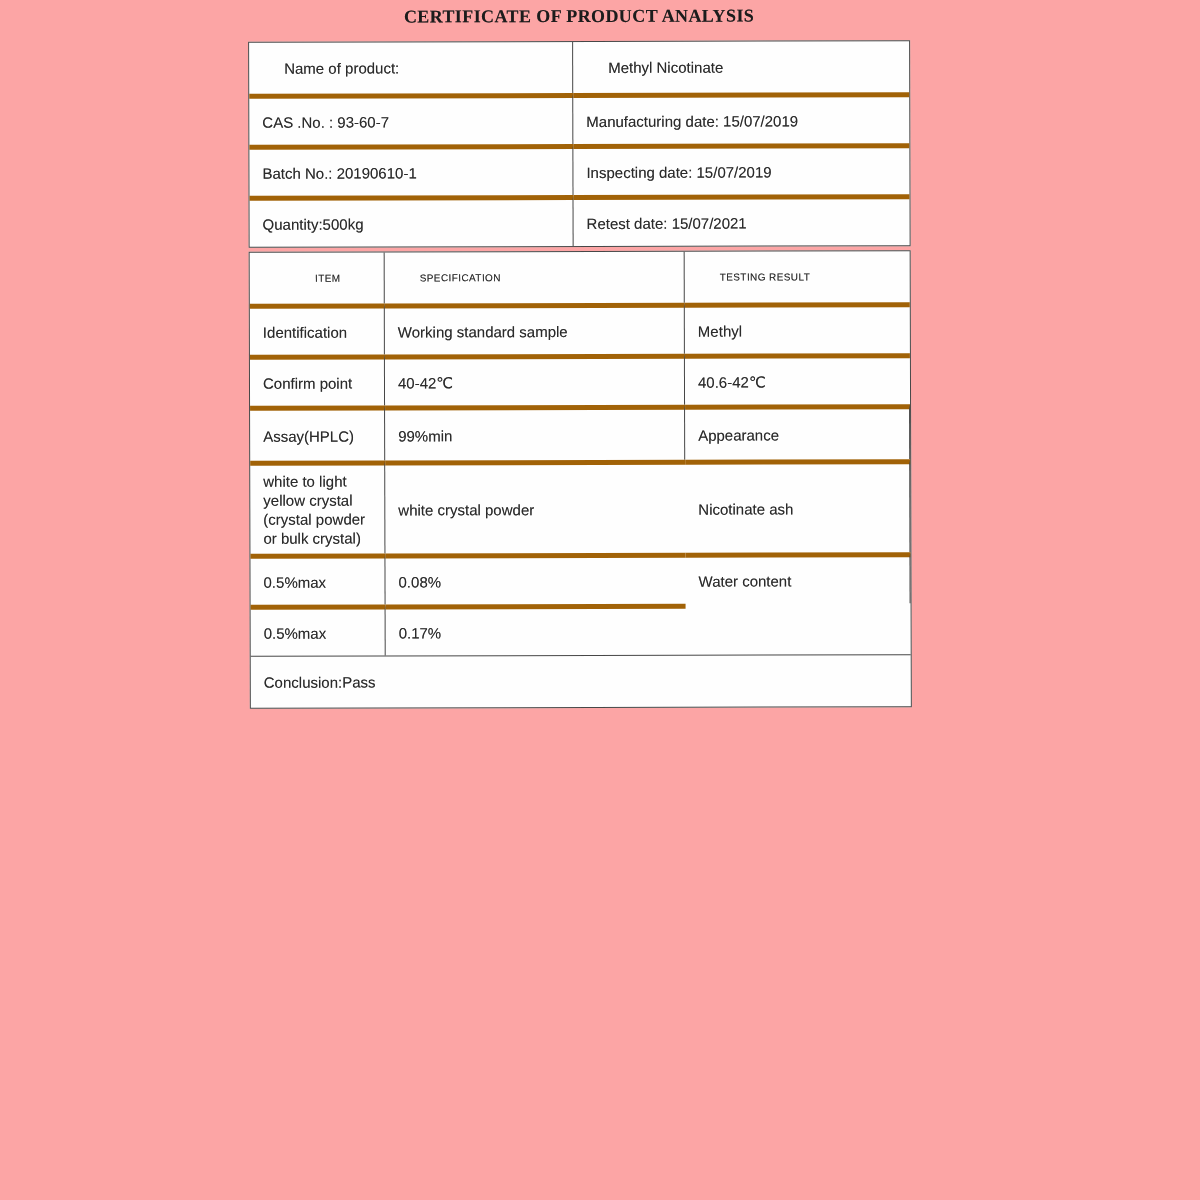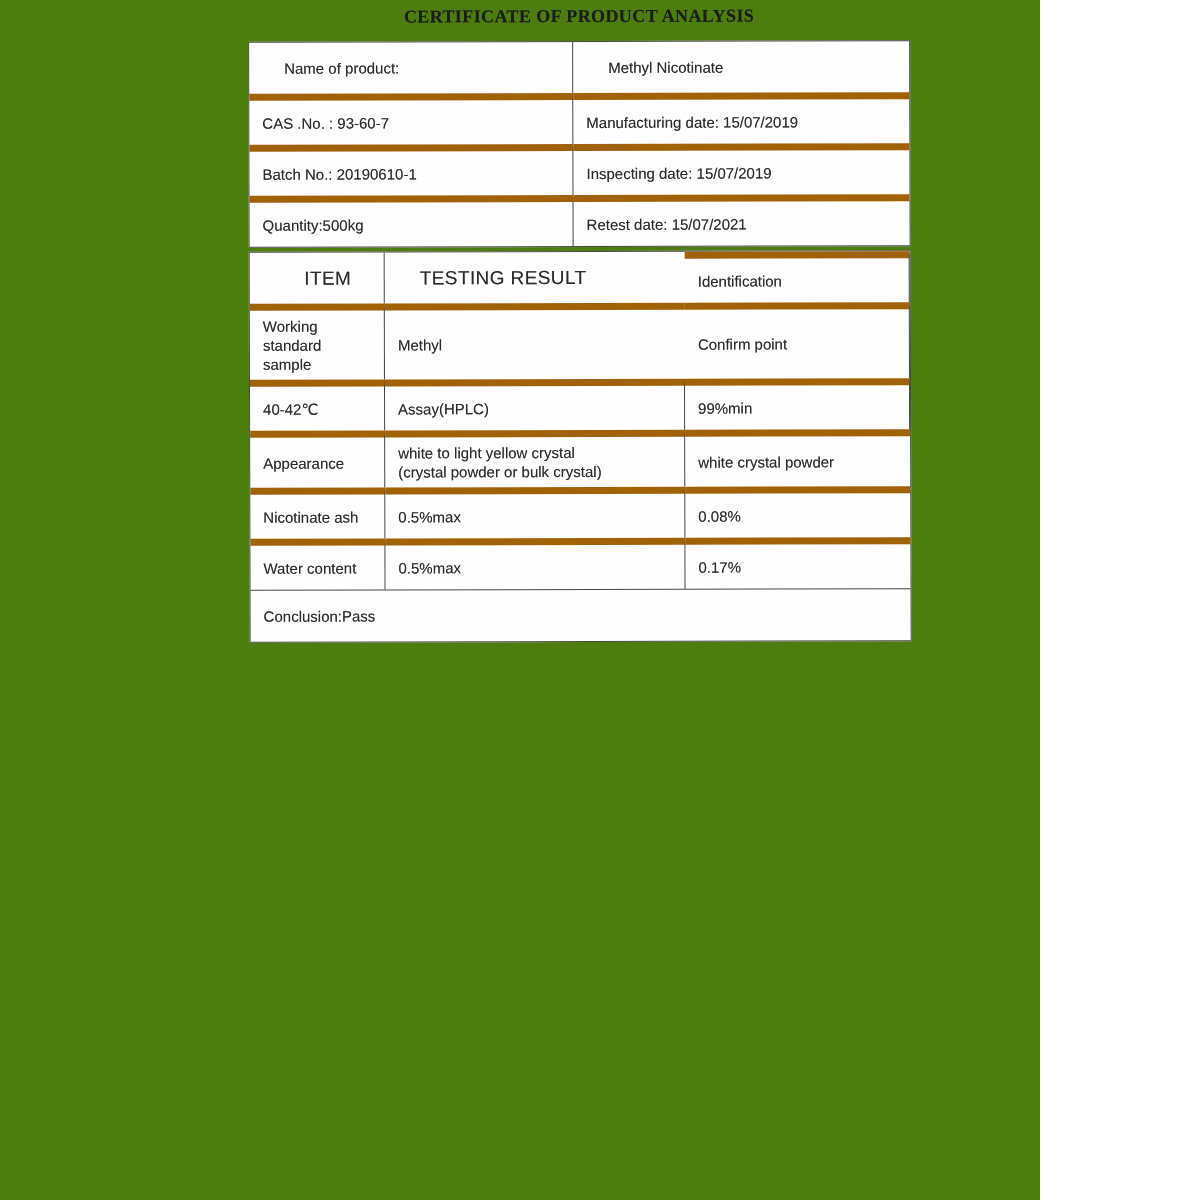--- a/index.html
+++ b/index.html
@@ -8,23 +8,23 @@
     padding: 0;
     width: 1200px;
     height: 1200px;
     background: #ffffff;
     font-family: "Liberation Sans", "DejaVu Sans", sans-serif;
     color: #2b2b2b;
     overflow: hidden;
   }
   .page {
     position: relative;
-    width: 1040px;
+    width: 1200px;
     height: 1200px;
-    background: #4d7c0f;
+    background: #fca5a5;
   }
   .doc {
     position: absolute;
     left: 248px;
     top: 4px;
     width: 662px;
     transform: rotate(-0.15deg);
     transform-origin: top center;
   }
   .title {
@@ -44,28 +44,28 @@
   }
   .info-table { grid-template-columns: 324px 1fr; }
   .spec-table { grid-template-columns: 135px 300px 1fr; margin-top: 4px; }
   .cell {
     display: flex;
     align-items: center;
     min-height: 51px;
     padding: 6px 13px;
     font-size: 15px;
     line-height: 19px;
-    border-top: 7px solid #a16207;
+    border-top: 5px solid #a16207;
     text-shadow: 0 0 0.5px rgba(40,40,40,0.5);
     white-space: pre-line;
   }
   .row0 { border-top: none; padding-left: 35px; }
   .v-border { border-right: 1px solid #474747; }
   .center { justify-content: center; }
-  .header-cell { font-size: 19px; letter-spacing: 0.4px; text-align: right; }
+  .header-cell { font-size: 10px; letter-spacing: 0.4px; text-align: right; }
   .tall { min-height: 55px; }
   .conclusion {
     grid-column: 1 / -1;
     border-top: 1px solid #474747;
     min-height: 52px;
   }
   .conc-val { }
 </style>
 </head>
 <body>
@@ -84,28 +84,30 @@
 
       <div class="cell v-border">Batch No.:  20190610-1</div>
       <div class="cell">Inspecting date: 15/07/2019</div>
 
       <div class="cell v-border">Quantity:500kg</div>
       <div class="cell">Retest date: 15/07/2021</div>
     </div>
 
     <div class="grid-table spec-table">
       <div class="cell row0 v-border center header-cell">ITEM</div>
+      <div class="cell row0 v-border header-cell">SPECIFICATION</div>
       <div class="cell row0 header-cell">TESTING RESULT</div>
 
       <div class="cell v-border">Identification</div>
       <div class="cell v-border">Working standard sample</div>
       <div class="cell">Methyl</div>
 
       <div class="cell v-border">Confirm point</div>
       <div class="cell v-border">40-42℃</div>
+      <div class="cell">40.6-42℃</div>
 
       <div class="cell v-border">Assay(HPLC)</div>
       <div class="cell v-border">99%min</div>
 
       <div class="cell tall v-border">Appearance</div>
       <div class="cell tall v-border">white to light yellow crystal
 (crystal powder or bulk crystal)</div>
       <div class="cell tall">white crystal powder</div>
 
       <div class="cell v-border">Nicotinate ash</div>

